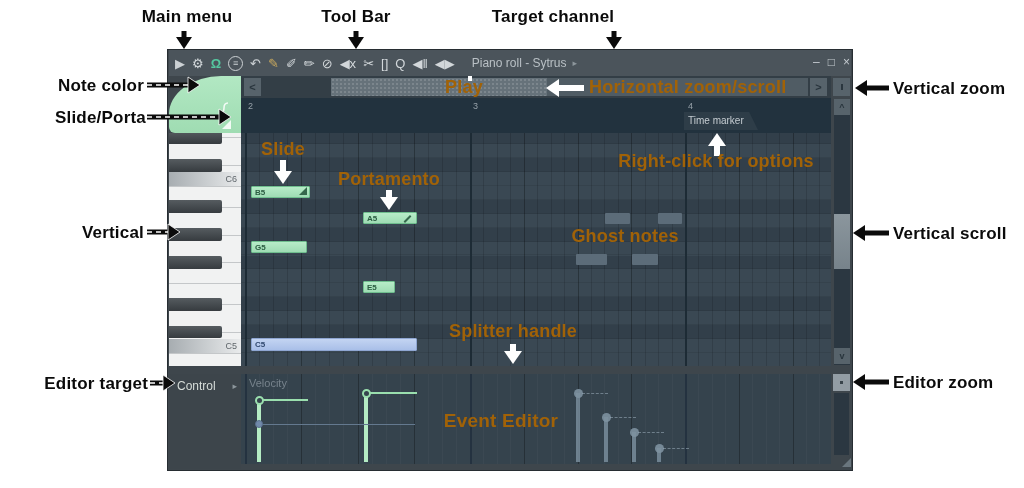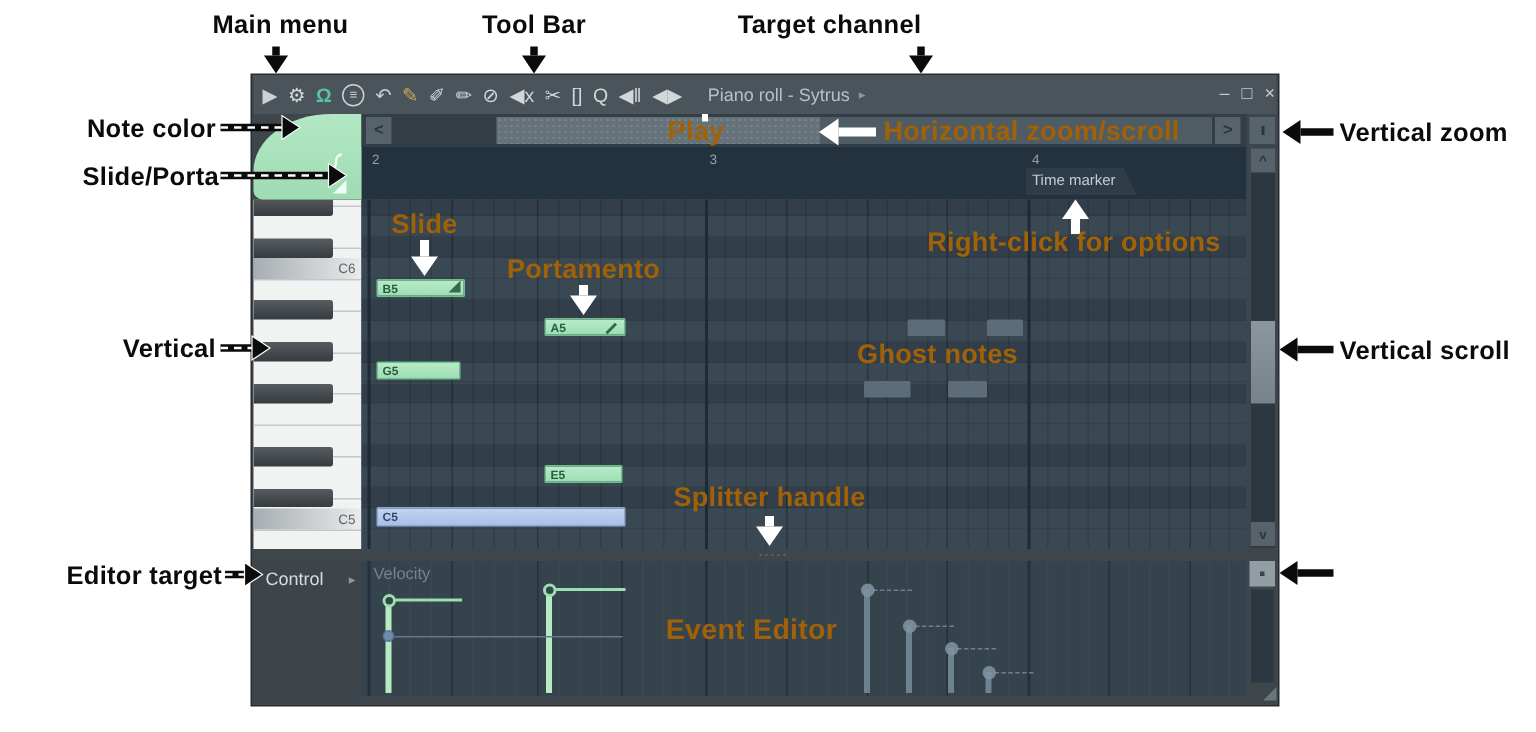--- a/index.html
+++ b/index.html
@@ -261,21 +261,21 @@
         <span class="nlabel">B5</span>
         <div class="slide-tri"></div>
       </div>
       <div class="note green" style="left: 122px; top: 79px; width: 54px; height: 12px;">
         <span class="nlabel">A5</span>
         <div class="porta-pen"></div>
       </div>
       <div class="note green" style="left: 10px; top: 108px; width: 56px; height: 12px;">
         <span class="nlabel">G5</span>
       </div>
-      <div class="note green" style="left: 122px; top: 148px; width: 52px; height: 12px; margin-top: 29px;">
+      <div class="note green" style="left: 122px; top: 148px; width: 32px; height: 12px;">
         <span class="nlabel">E5</span>
       </div>
       <div class="note blue" style="left: 10px; top: 205px; width: 166px; height: 13px;">
         <span class="nlabel">C5</span>
       </div>
       <div class="ghost" style="left: 364px; top: 80px; width: 25px; height: 11px;"></div>
       <div class="ghost" style="left: 417px; top: 80px; width: 24px; height: 11px;"></div>
       <div class="ghost" style="left: 335px; top: 121px; width: 31px; height: 11px;"></div>
       <div class="ghost" style="left: 391px; top: 121px; width: 26px; height: 11px;"></div>
     </div>
@@ -373,20 +373,21 @@
   <div class="lbl center" style="left:356px;top:7px;">Tool Bar</div>
   <div class="lbl center" style="left:553px;top:7px;">Target channel</div>
 
   <div class="lbl right" style="left:0;width:144px;top:76px;">Note color</div>
   <div class="lbl right" style="left:0;width:146px;top:108px;">Slide/Porta</div>
   <div class="lbl right" style="left:0;width:144px;top:223px;">Vertical</div>
   <div class="lbl right" style="left:0;width:148px;top:374px;">Editor target</div>
 
   <div class="lbl" style="left:893px;top:79px;">Vertical zoom</div>
   <div class="lbl" style="left:893px;top:224px;">Vertical scroll</div>
+  <div class="lbl" style="left:893px;top:373px;">Editor zoom</div>
 
   <div class="lbl white center" style="left:464px;top:77px;">Play</div>
   <div class="lbl white" style="left:589px;top:77px;">Horizontal zoom/scroll</div>
   <div class="lbl white center" style="left:283px;top:139px;">Slide</div>
   <div class="lbl white center" style="left:389px;top:169px;">Portamento</div>
   <div class="lbl white center" style="left:716px;top:151px;">Right-click for options</div>
   <div class="lbl white center" style="left:625px;top:226px;">Ghost notes</div>
   <div class="lbl white center" style="left:513px;top:321px;">Splitter handle</div>
   <div class="lbl white center" style="left:501px;top:410px;font-size:19px;">Event Editor</div>
 

